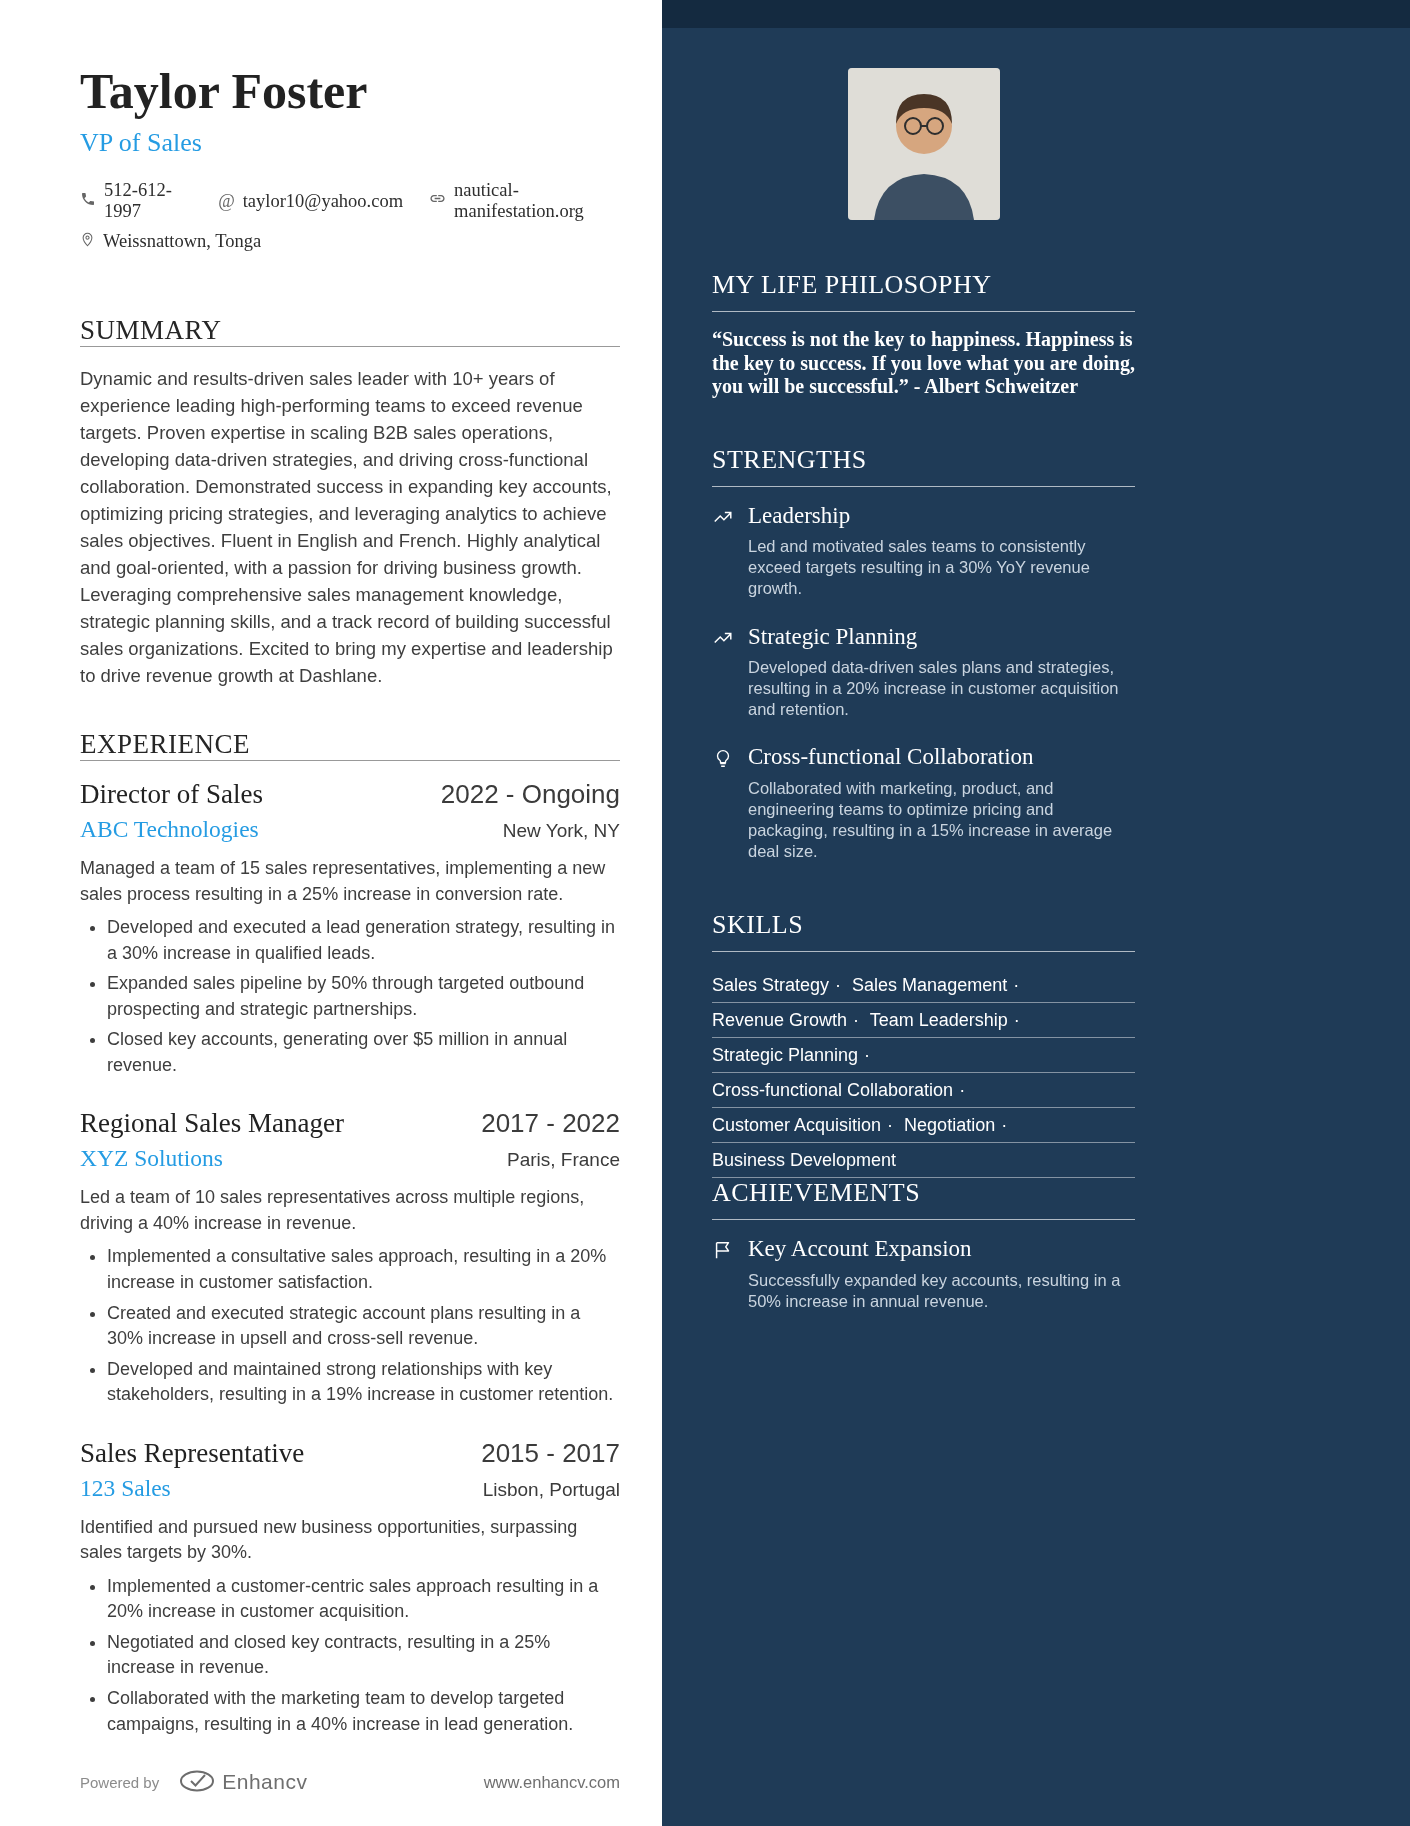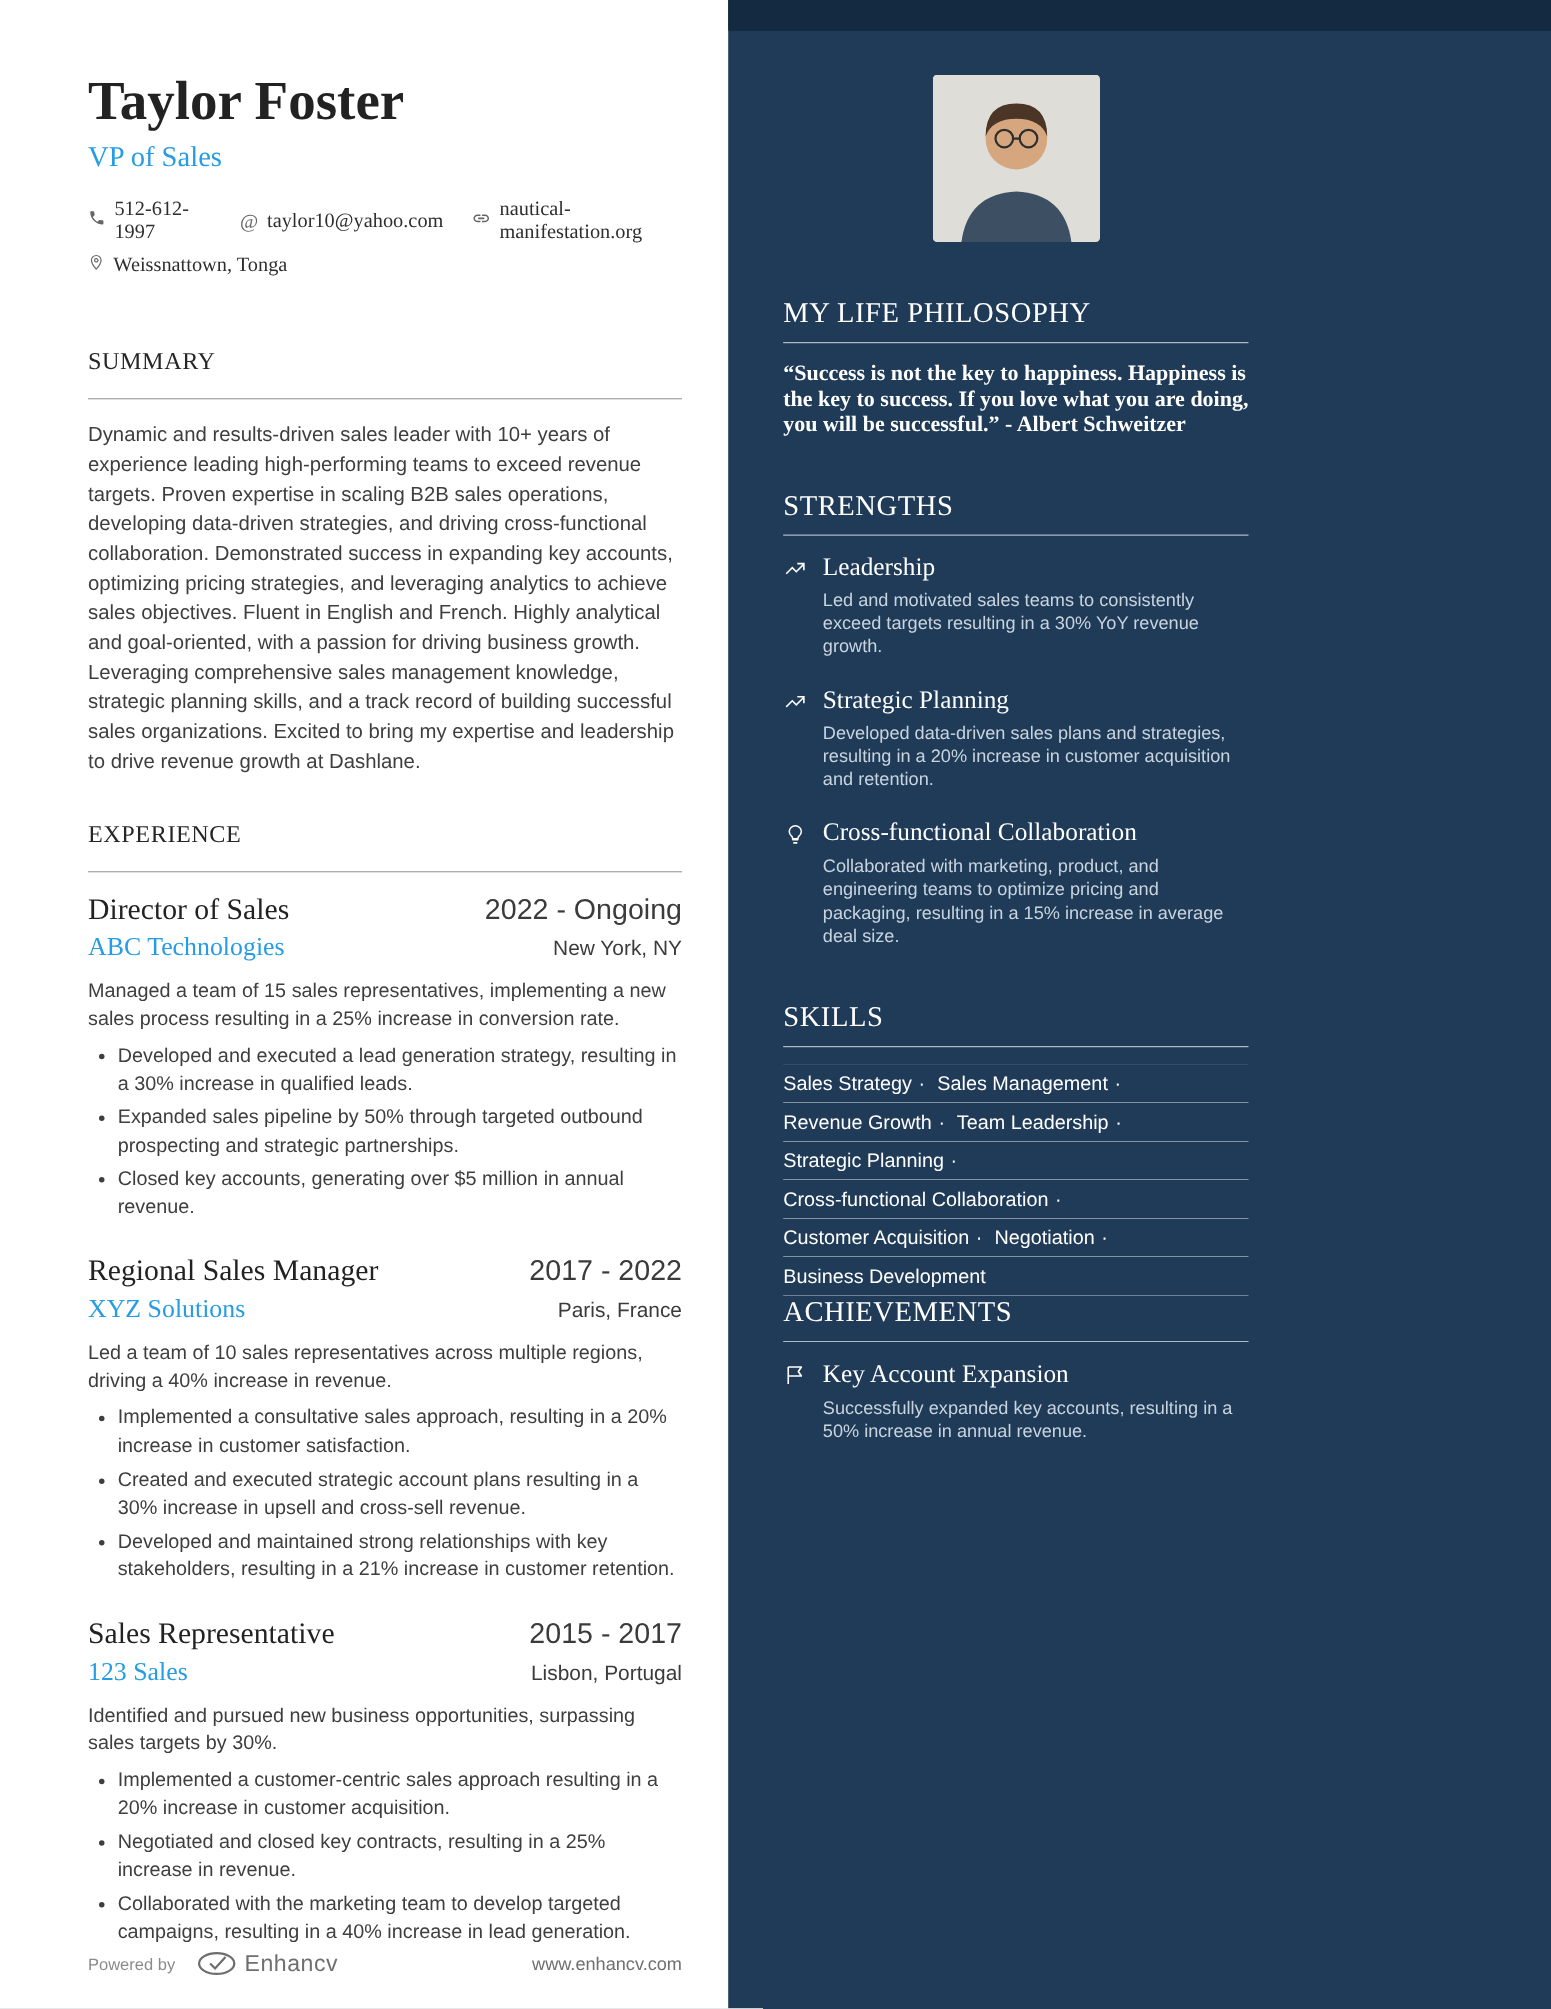--- a/index.html
+++ b/index.html
@@ -16,21 +16,21 @@
 
   .contact-list { margin-top: 22px; }
   .contact-row { display: flex; align-items: center; gap: 26px; margin-bottom: 9px; }
   .contact-item { display: inline-flex; align-items: center; gap: 8px; font-family: "Liberation Serif", serif; font-size: 18.5px; color: #2e2e2e; }
   .contact-item svg { flex-shrink: 0; }
   .at-glyph { font-family: "Liberation Serif", serif; font-size: 18px; color: #666; }
 
   .section-summary { margin-top: 54px; }
   .section-experience { margin-top: 40px; }
 
-  .left-col h2 { font-family: "Liberation Serif", serif; font-size: 22px; font-weight: 400; letter-spacing: 0.5px; color: #262626; padding-bottom: 21px; border-bottom: 1px solid #999999; margin-bottom: 18px; }
+  .left-col h2 { font-family: "Liberation Serif", serif; font-size: 27px; font-weight: 400; letter-spacing: 0.5px; color: #262626; padding-bottom: 0; border-bottom: 1px solid #999999; margin-bottom: 18px; }
 
   .summary-text { font-size: 18.5px; line-height: 1.46; color: #3e3e3e; }
 
   .job { margin-bottom: 30px; }
   .job:last-child { margin-bottom: 0; }
   .job-head { display: flex; justify-content: space-between; align-items: baseline; }
   .job-head h3 { font-family: "Liberation Serif", serif; font-size: 27px; font-weight: 400; color: #222222; }
   .job-dates { font-size: 26px; color: #3b3b3b; white-space: nowrap; flex-shrink: 0; }
   .job-sub { display: flex; justify-content: space-between; align-items: baseline; margin-top: 6px; }
   .company { font-family: "Liberation Serif", serif; font-size: 23.5px; color: #259ce3; }
@@ -150,21 +150,21 @@
           <span class="job-dates">2017 - 2022</span>
         </div>
         <div class="job-sub">
           <span class="company">XYZ Solutions</span>
           <span class="job-loc">Paris, France</span>
         </div>
         <p class="job-desc">Led a team of 10 sales representatives across multiple regions, driving a 40% increase in revenue.</p>
         <ul class="bullets">
           <li>Implemented a consultative sales approach, resulting in a 20% increase in customer satisfaction.</li>
           <li>Created and executed strategic account plans resulting in a 30% increase in upsell and cross-sell revenue.</li>
-          <li>Developed and maintained strong relationships with key stakeholders, resulting in a 21% increase in customer retention.</li>
+          <li>Developed and maintained strong relationships with key stakeholders, resulting in a 19% increase in customer retention.</li>
         </ul>
       </article>
 
       <article class="job">
         <div class="job-head">
           <h3>Sales Representative</h3>
           <span class="job-dates">2015 - 2017</span>
         </div>
         <div class="job-sub">
           <span class="company">123 Sales</span>

